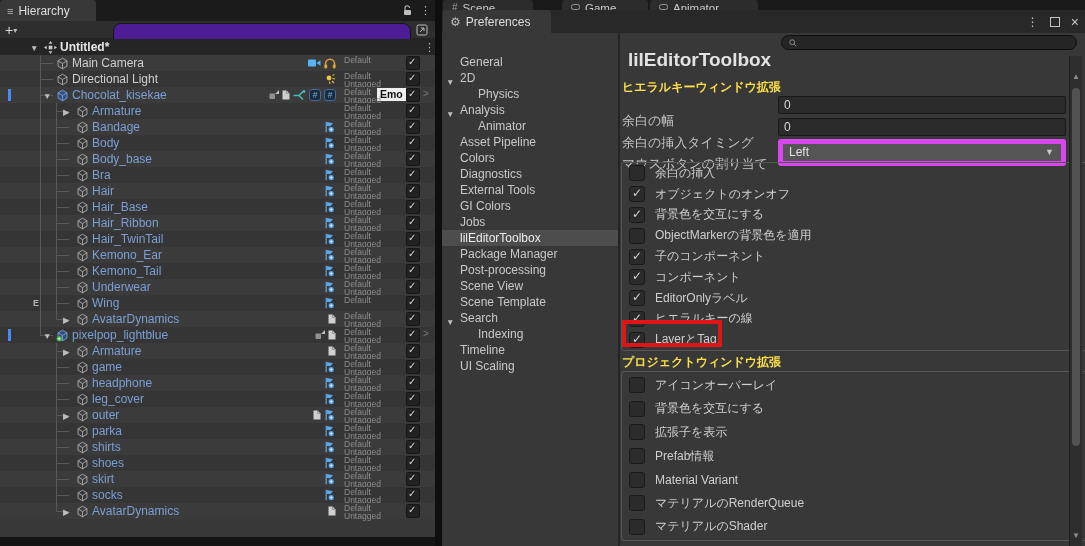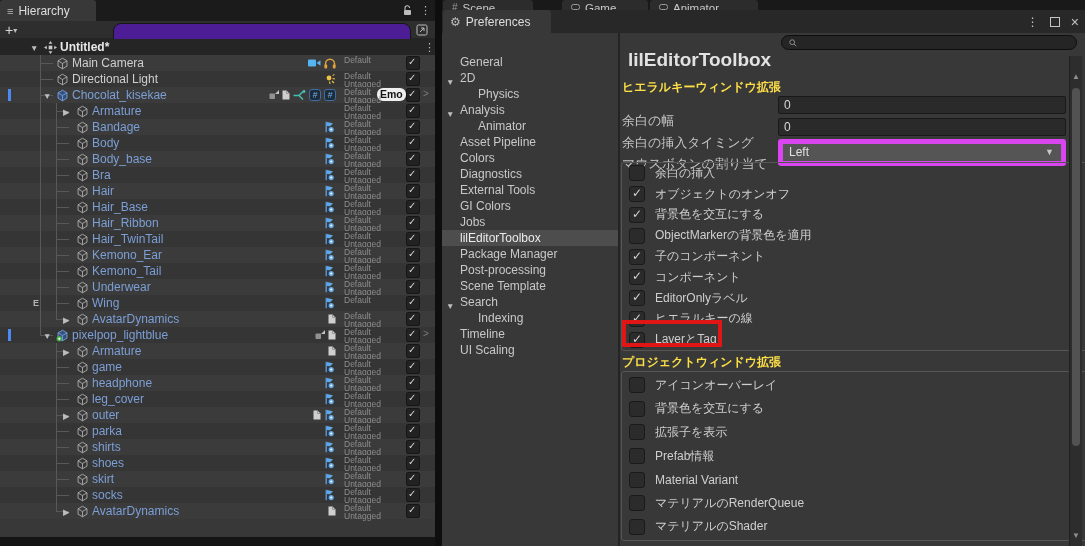--- a/index.html
+++ b/index.html
@@ -37,21 +37,21 @@
   .gl.x1{left:40px;}.gl.x2{left:56px;}
   .arr{position:absolute;top:3.5px;font-size:8.5px;color:#bdbdbd;}
   .arr.d1{left:43px;}.arr.d2{left:63px;}
   .oic{position:absolute;top:1.5px;}
   .oic.d1{left:56px;}.oic.d2{left:76px;}
   .rname{position:absolute;top:0;font-size:12px;line-height:16px;color:#cfcfcf;white-space:nowrap;}
   .rname.d1{left:72px;}.rname.d2{left:92px;}
   .rname.blue{color:#7c9fd6;}
   .badges{position:absolute;left:230px;width:106px;height:16px;display:flex;gap:3px;align-items:center;justify-content:flex-end;}
   .emo{position:absolute;left:377px;top:1px;height:13px;line-height:13px;background:#efefef;color:#141414;
-       font-weight:bold;font-size:10.5px;padding:0 3px;border-radius:6px;}
+       font-weight:bold;font-size:10.5px;padding:0 3px;}
   .ltag{position:absolute;left:344px;top:0;width:58px;font-size:8.5px;line-height:8px;color:#8d8d8d;padding-top:0.5px;}
   .ltag .bright{color:#dadada;margin-top:26px;}
   .cbh{position:absolute;left:406px;top:1px;width:12px;height:12px;background:#222222;border:1px solid #161616;border-radius:2px;}
   .cbh.on::after{content:"\2713";position:absolute;left:1px;top:-1px;font-size:10px;color:#d2d2d2;}
   .chev{position:absolute;left:423px;top:1px;font-size:10px;color:#7a7a7a;}
   .selbar{position:absolute;left:8px;top:2px;width:3px;height:12px;background:#4a8af4;}
   .emark{position:absolute;left:33px;top:3px;font-size:9px;font-weight:bold;color:#b5b5b5;}
   .h-bottom{position:absolute;left:0;top:537px;width:435px;height:9px;background:#141414;}
   #gap{position:absolute;left:435px;top:0;width:7px;height:546px;background:#0e0e0e;}
   
@@ -976,20 +976,21 @@
       <div class="p-side-item indent"><span>Animator</span></div>
       <div class="p-side-item"><span>Asset Pipeline</span></div>
       <div class="p-side-item"><span>Colors</span></div>
       <div class="p-side-item"><span>Diagnostics</span></div>
       <div class="p-side-item"><span>External Tools</span></div>
       <div class="p-side-item"><span>GI Colors</span></div>
       <div class="p-side-item"><span>Jobs</span></div>
       <div class="p-side-item selected"><span>lilEditorToolbox</span></div>
       <div class="p-side-item"><span>Package Manager</span></div>
       <div class="p-side-item"><span>Post-processing</span></div>
+      <div class="p-side-item"><span>Scene View</span></div>
       <div class="p-side-item"><span>Scene Template</span></div>
       <div class="p-side-item"><span class="tri">▼</span><span>Search</span></div>
       <div class="p-side-item indent"><span>Indexing</span></div>
       <div class="p-side-item"><span>Timeline</span></div>
       <div class="p-side-item"><span>UI Scaling</span></div>
     </div>
   <div class="p-divider"></div>
 
   <div class="p-title">lilEditorToolbox</div>
   <div class="p-sec" style="left:180px;top:79px">ヒエラルキーウィンドウ拡張</div>

